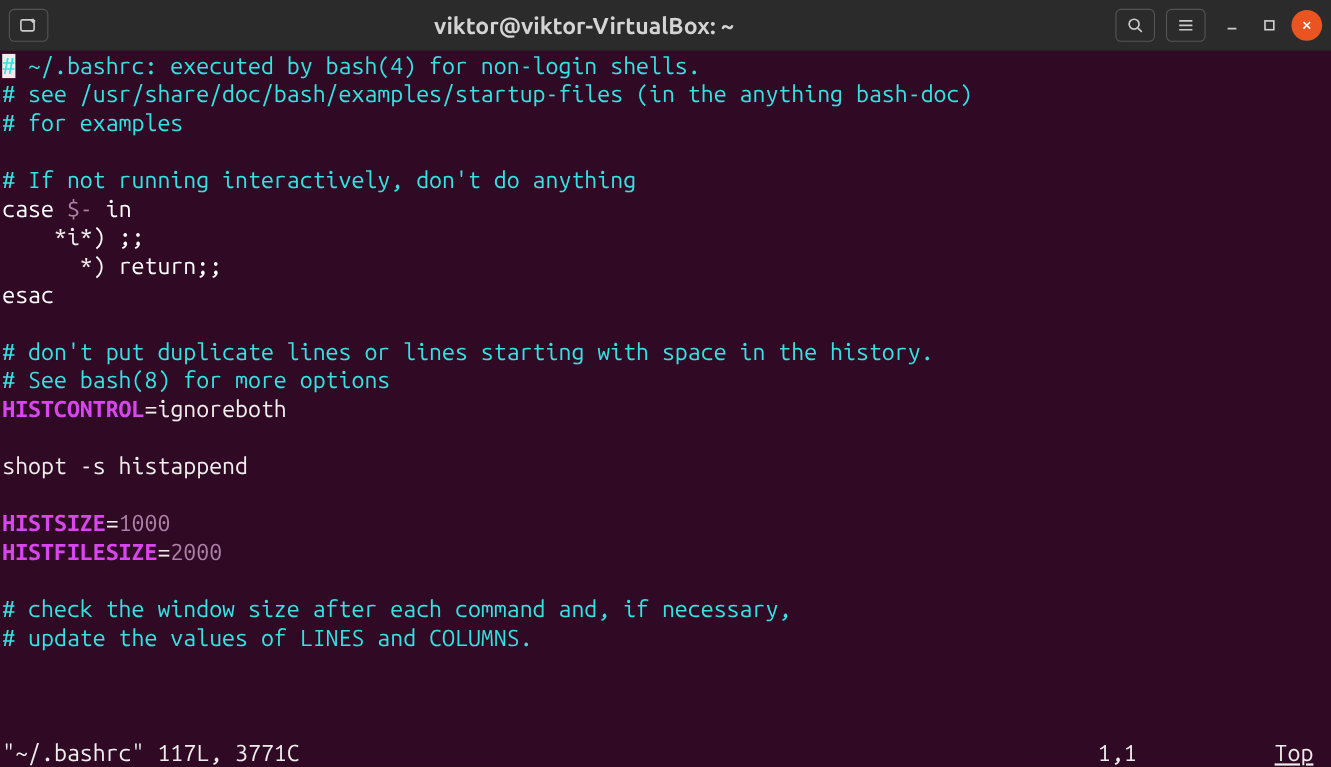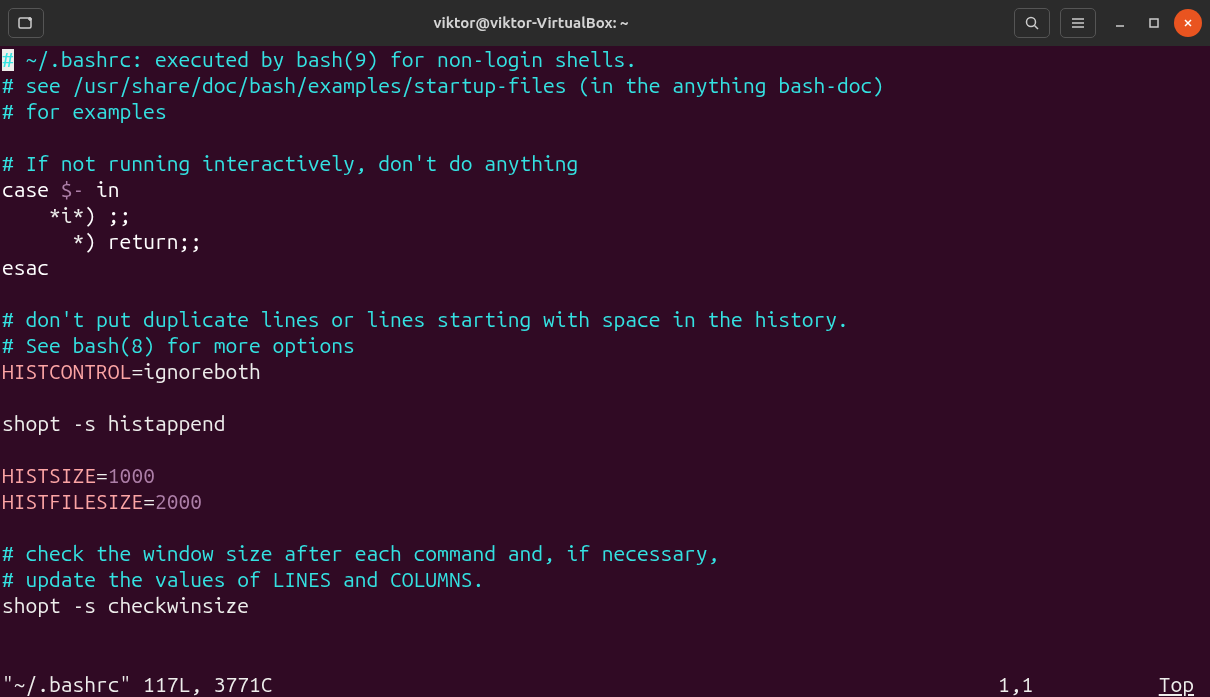--- a/index.html
+++ b/index.html
@@ -20,33 +20,33 @@
     font-family:"Ubuntu","DejaVu Sans",sans-serif;
     color:#d4d4d4;
   }
   .tb-btn {
     width:36px; height:30px;
     border:1px solid #555; border-radius:5px;
     display:flex; align-items:center; justify-content:center;
     margin-right:4px; background:#2b2b2b;
   }
   .tb-btn svg { stroke:#ccc; fill:none; }
-  .tb-title { flex:1; text-align:center; font-size:15px; font-weight:600; }
+  .tb-title { flex:1; text-align:center; font-size:21px; font-weight:600; }
   .tb-right { display:flex; align-items:center; gap:6px; }
   .win-btn {
     width:28px; height:28px; border-radius:50%;
     display:flex; align-items:center; justify-content:center;
     color:#ccc; font-size:14px;
   }
   .close-btn { background:#e95420; color:#fff; }
   .terminal { padding:0 2px; }
   .line { white-space:pre; height:26px; }
   .comment { color:#34e2e2; }
   .keyword { color:#ffffff; }
-  .var { color:#fca5a5; font-weight:normal; }
+  .var { color:#d946ef; font-weight:bold; }
   .str { color:#ad7fa8; }
   .plain { color:#eeeeec; }
   .statusline {
     position:absolute; bottom:0; left:0; right:0;
     height:26px; display:flex; padding:0 2px;
     font-family:"Ubuntu Mono",monospace; font-size:21px;
     color:#eeeeec; background:#300a24;
   }
   .sl-left { flex:1; }
   .sl-pos { width:150px; text-align:left; }
@@ -96,41 +96,40 @@
     <div class="win-btn close-btn">
       <svg width="12" height="12" viewBox="0 0 12 12">
         <line x1="3" y1="3" x2="9" y2="9" stroke="#fff" stroke-width="1.5"></line>
         <line x1="9" y1="3" x2="3" y2="9" stroke="#fff" stroke-width="1.5"></line>
       </svg>
     </div>
   </div>
 </div>
 
 <div class="terminal" id="terminal">
-    <div class="line"><span class="cursor"></span><span class="comment"># ~/.bashrc: executed by bash(9) for non-login shells.</span></div>
+    <div class="line"><span class="cursor"></span><span class="comment"># ~/.bashrc: executed by bash(4) for non-login shells.</span></div>
     <div class="line"><span class="comment"># see /usr/share/doc/bash/examples/startup-files (in the anything bash-doc)</span></div>
     <div class="line"><span class="comment"># for examples</span></div>
     <div class="line">&nbsp;</div>
     <div class="line"><span class="comment"># If not running interactively, don't do anything</span></div>
     <div class="line"><span class="keyword">case</span><span class="plain"> </span><span class="str">$-</span><span class="plain"> </span><span class="keyword">in</span></div>
     <div class="line"><span class="plain">    *i*</span><span class="keyword">)</span><span class="plain"> </span><span class="keyword">;;</span></div>
     <div class="line"><span class="plain">      *</span><span class="keyword">)</span><span class="plain"> </span><span class="keyword">return</span><span class="keyword">;;</span></div>
     <div class="line"><span class="keyword">esac</span></div>
     <div class="line">&nbsp;</div>
     <div class="line"><span class="comment"># don't put duplicate lines or lines starting with space in the history.</span></div>
     <div class="line"><span class="comment"># See bash(8) for more options</span></div>
     <div class="line"><span class="var">HISTCONTROL</span><span class="plain">=ignoreboth</span></div>
     <div class="line">&nbsp;</div>
     <div class="line"><span class="plain">shopt -s histappend</span></div>
     <div class="line">&nbsp;</div>
     <div class="line"><span class="var">HISTSIZE</span><span class="plain">=</span><span class="str">1000</span></div>
     <div class="line"><span class="var">HISTFILESIZE</span><span class="plain">=</span><span class="str">2000</span></div>
     <div class="line">&nbsp;</div>
     <div class="line"><span class="comment"># check the window size after each command and, if necessary,</span></div>
     <div class="line"><span class="comment"># update the values of LINES and COLUMNS.</span></div>
-    <div class="line"><span class="plain">shopt -s checkwinsize</span></div>
   </div>
 
 <div class="statusline">
   <div class="sl-left">"~/.bashrc" 117L, 3771C</div>
   <div class="sl-pos">1,1</div>
   <div class="sl-pct">Top</div>
 </div>
 
 </body></html>

